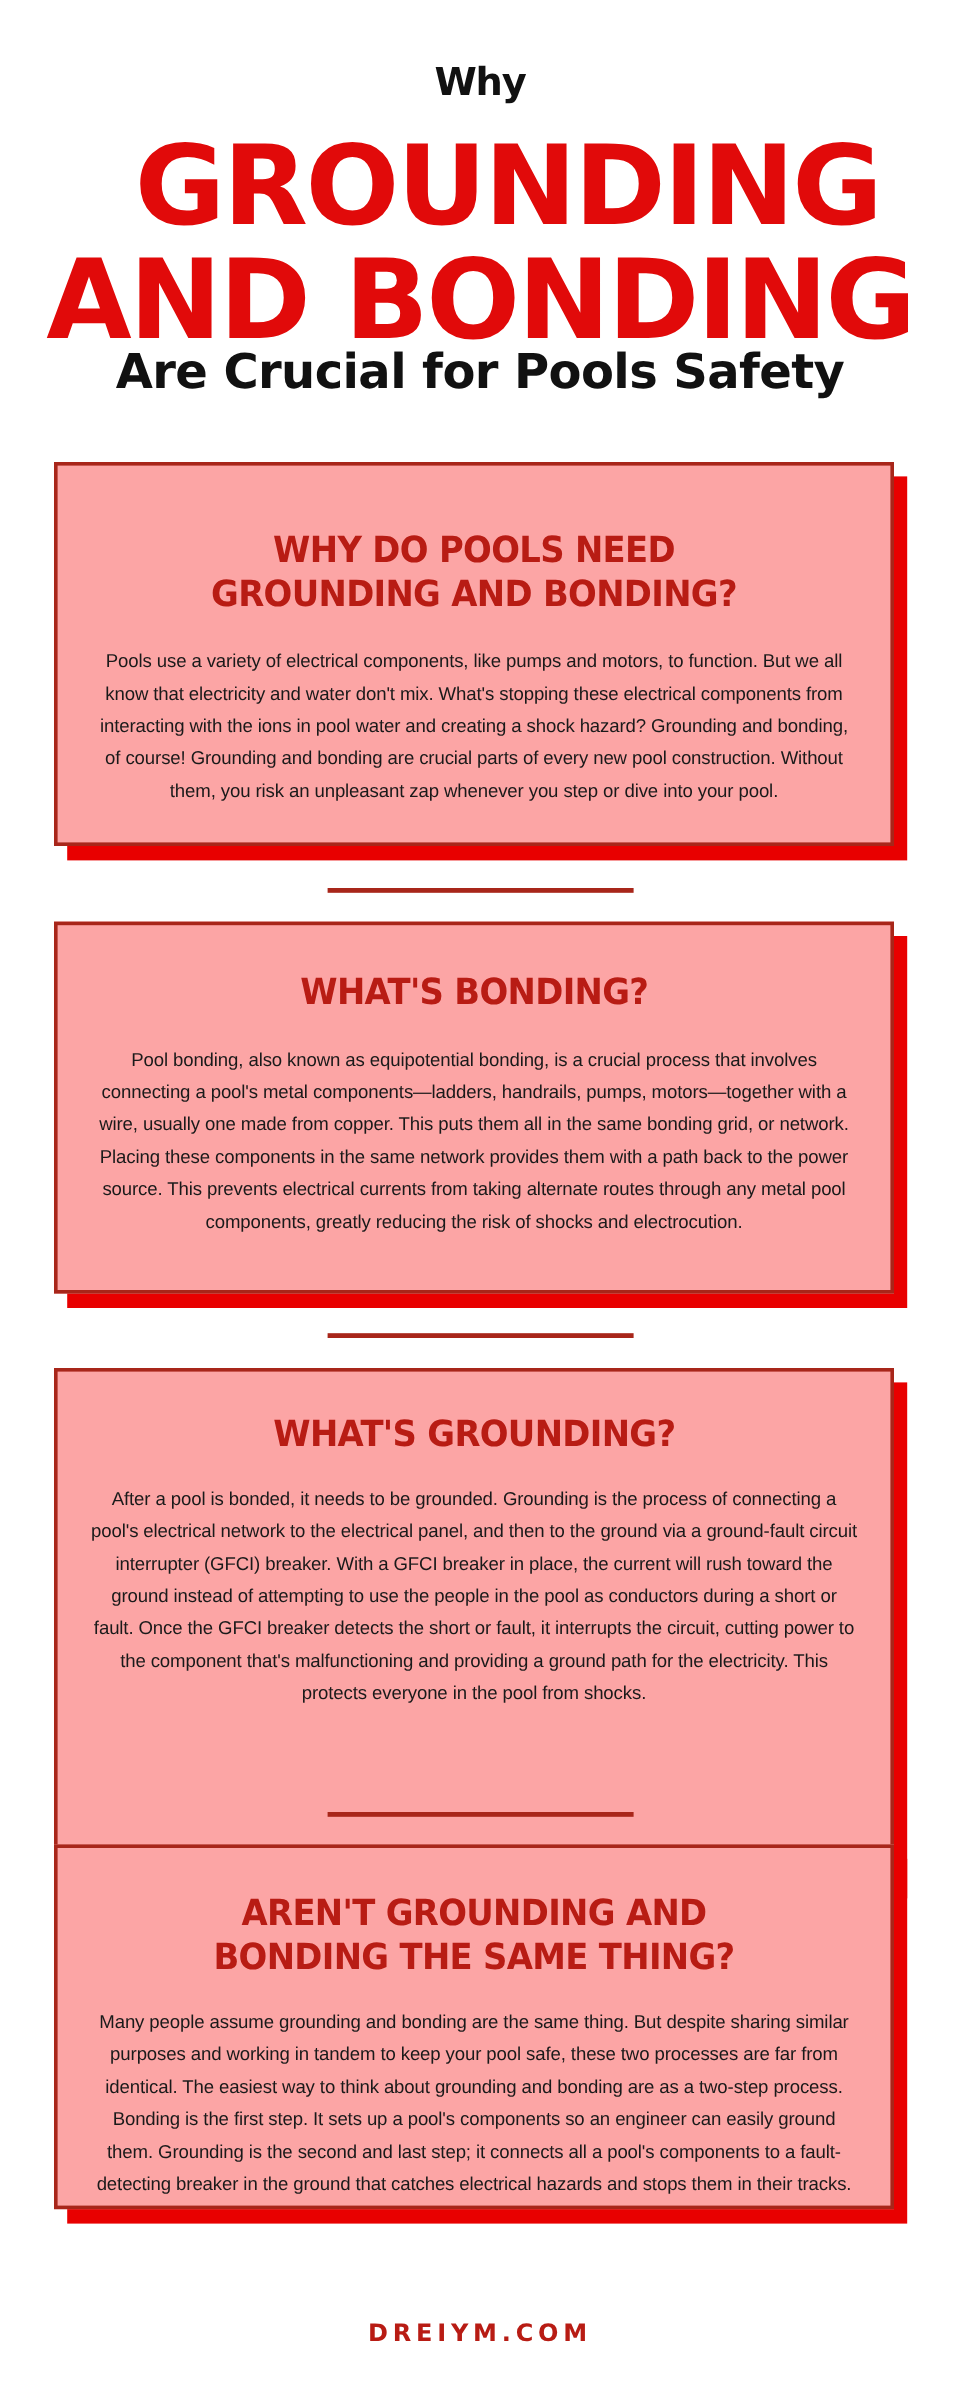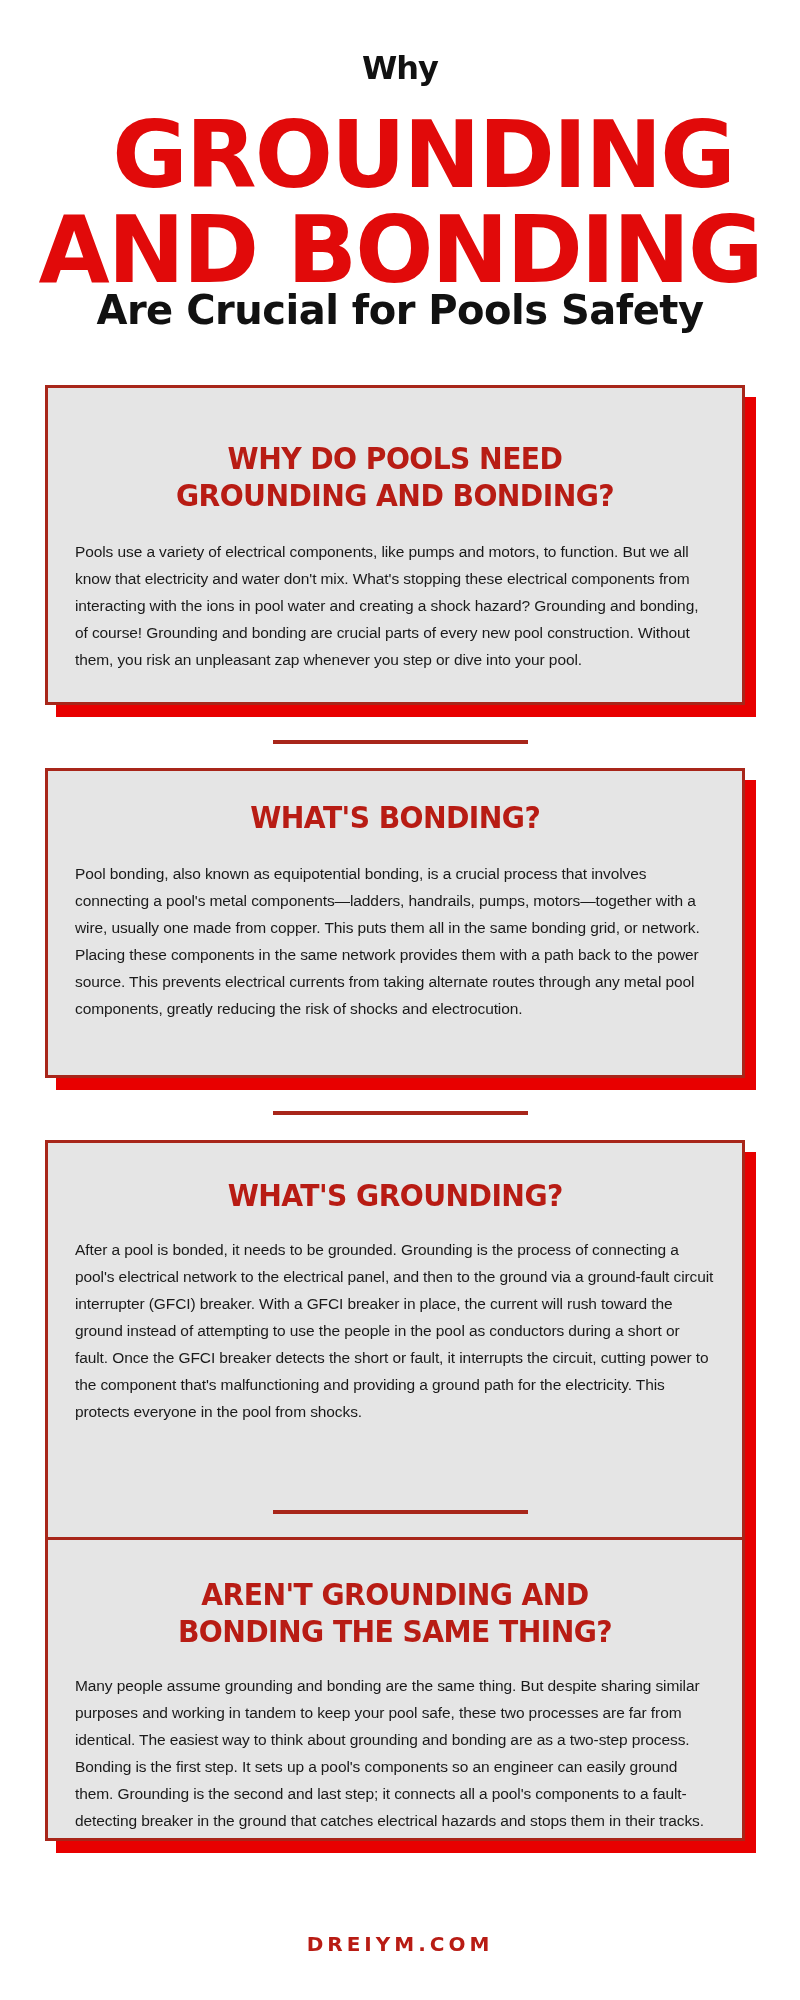--- a/index.html
+++ b/index.html
@@ -25,32 +25,32 @@
     position: absolute; top: 290px; left: 0; width: 800px; text-align: center;
     font-family: "DejaVu Sans", sans-serif; font-weight: bold;
     font-size: 40px; color: #111; line-height: 1; letter-spacing: -0.5px;
   }
   .card-wrap { position: absolute; left: 45px; width: 700px; }
   .card-shadow {
     position: absolute; left: 11px; top: 12px; right: -11px; bottom: -12px;
     background: #e80000;
   }
   .card {
-    position: absolute; inset: 0; background: #e5e5e5;
+    position: absolute; inset: 0; background: #fca5a5;
     border: 3px solid #a8261a; box-sizing: border-box;
     display: flex; flex-direction: column; align-items: center;
   }
   .card h2 {
     margin: 0; text-align: center; color: #b81c14;
     font-family: "DejaVu Sans", sans-serif; font-weight: bold;
     font-size: 30px; line-height: 37px; letter-spacing: -0.6px;
     transform: scaleX(0.94);
   }
   .card p {
-    margin: 0; color: #1a1a1a;
+    margin: 0; text-align: center; color: #1a1a1a;
     font-family: "Liberation Sans", sans-serif;
     font-size: 15.5px; line-height: 27px; width: 640px;
     letter-spacing: -0.1px;
   }
   .divider {
     position: absolute; left: 273px; width: 255px; height: 4px;
     background: #a8261a;
   }
   .footer {
     position: absolute; top: 1932px; left: 0; width: 800px; text-align: center;
@@ -71,21 +71,21 @@
   <div class="card" style="padding-top:52px;">
     <h2 style="width:470px;">WHY DO POOLS NEED GROUNDING AND BONDING?</h2>
     <p style="margin-top:24px;">Pools use a variety of electrical components, like pumps and motors, to function. But we all know that electricity and water don't mix. What's stopping these electrical components from interacting with the ions in pool water and creating a shock hazard? Grounding and bonding, of course! Grounding and bonding are crucial parts of every new pool construction. Without them, you risk an unpleasant zap whenever you step or dive into your pool.</p>
   </div>
 </div>
 
 <div class="divider" style="top:740px;"></div>
 
 <div class="card-wrap" style="top:768px;height:310px;">
   <div class="card-shadow"></div>
-  <div class="card" style="padding-top:28px;">
+  <div class="card" style="padding-top:38px;">
     <h2>WHAT'S BONDING?</h2>
     <p style="margin-top:24px;">Pool bonding, also known as equipotential bonding, is a crucial process that involves connecting a pool's metal components—ladders, handrails, pumps, motors—together with a wire, usually one made from copper. This puts them all in the same bonding grid, or network. Placing these components in the same network provides them with a path back to the power source. This prevents electrical currents from taking alternate routes through any metal pool components, greatly reducing the risk of shocks and electrocution.</p>
   </div>
 </div>
 
 <div class="divider" style="top:1111px;"></div>
 
 <div class="card-wrap" style="top:1140px;height:430px;">
   <div class="card-shadow"></div>
   <div class="card" style="padding-top:34px;">

